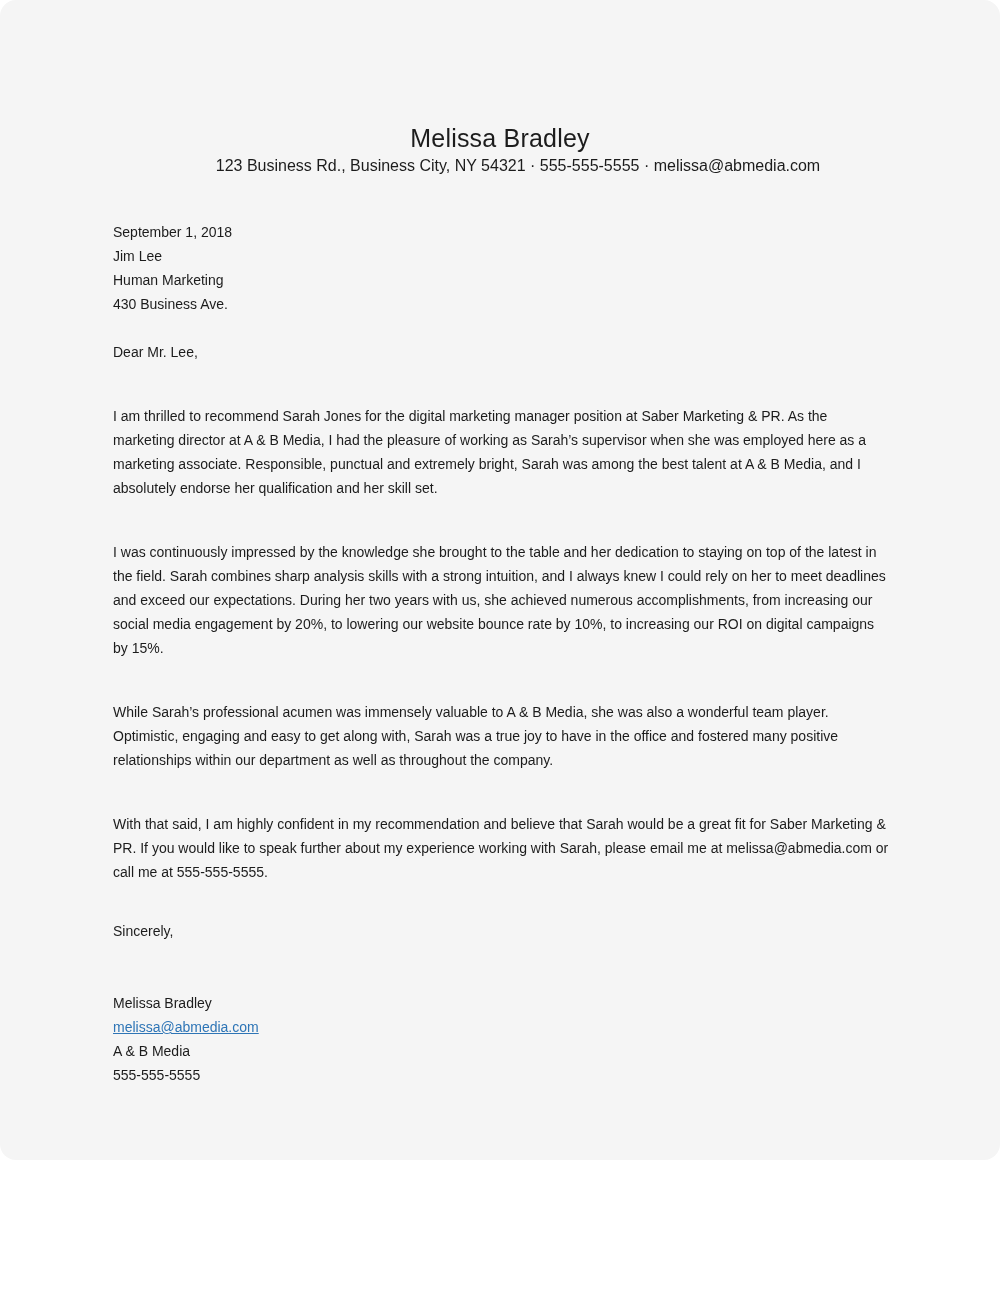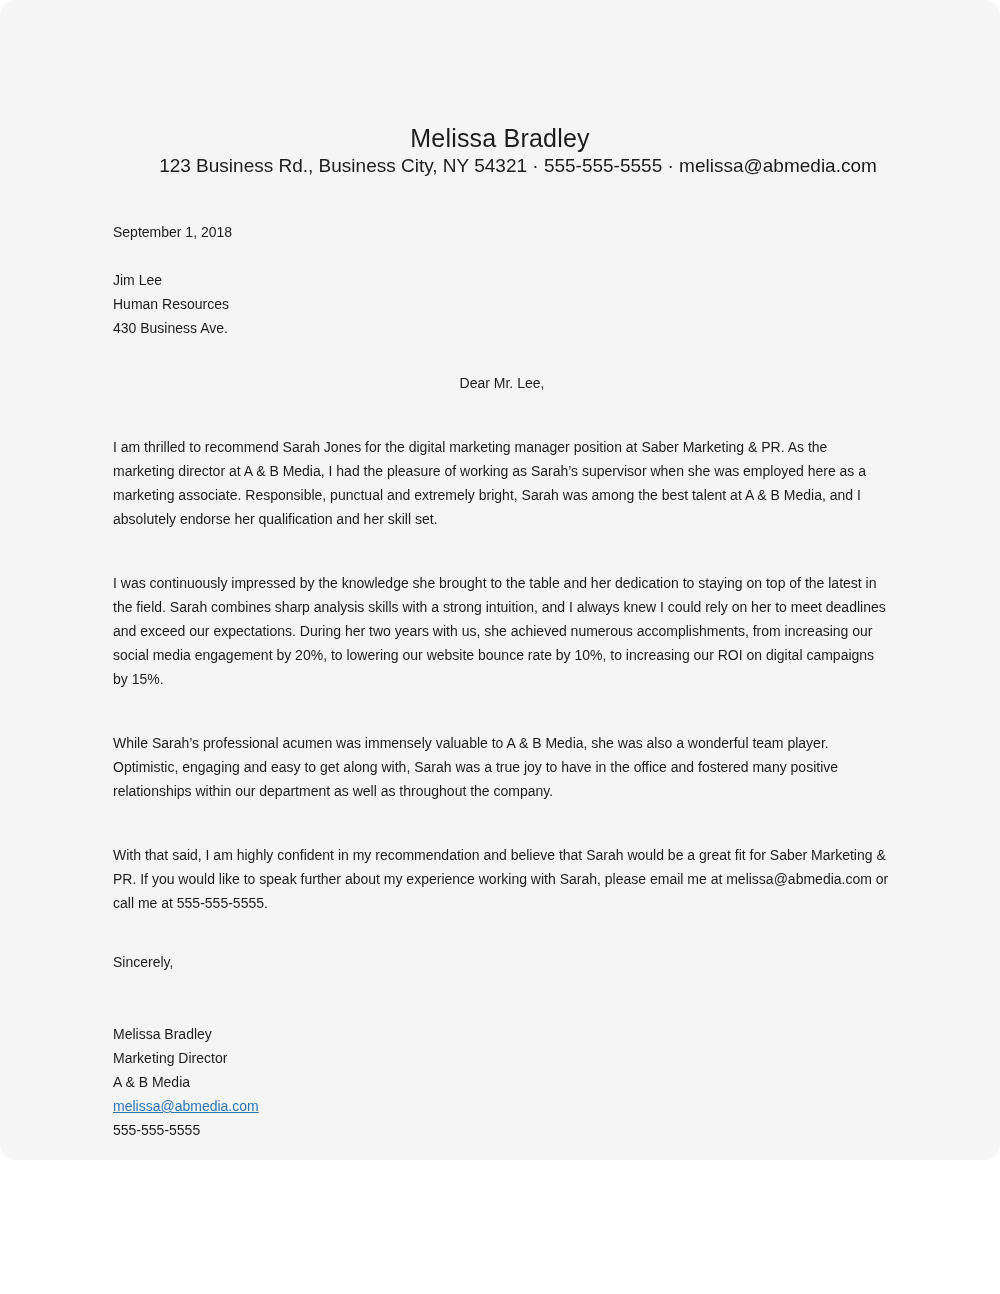--- a/index.html
+++ b/index.html
@@ -17,34 +17,34 @@
     border-radius: 16px;
   }
   .letter-header { text-align: center; }
   .sender-name {
     font-size: 25px;
     font-weight: 400;
     line-height: 32px;
     letter-spacing: 0.2px;
   }
   .sender-contact {
-    font-size: 19px;
+    font-size: 16px;
     line-height: 21px;
     margin-top: 1px;
     padding-left: 36px;
   }
   .letter-body {
     width: 778px;
     margin-left: 113px;
     font-size: 14px;
     line-height: 24px;
   }
   .date-line { margin-top: 44px; }
-  .recipient-block { margin-top: 24px; }
-  .salutation { margin-top: 31px; text-align: center; }
+  .recipient-block { }
+  .salutation { margin-top: 24px; }
   .para { margin-top: 40px; }
   .closing { margin-top: 35px; }
   .signature-block { margin-top: 48px; }
   .addr-line, .sig-line { line-height: 24px; }
   a.email-link {
     color: var(--link-color, #2e75b6);
     text-decoration: underline;
   }
 </style>
 </head>
@@ -56,37 +56,36 @@
     <div class="sender-name">Melissa Bradley</div>
     <div class="sender-contact">123 Business Rd., Business City, NY 54321 · 555-555-5555 · melissa@abmedia.com</div>
   </div>
 
   <div class="letter-body">
 
     <div class="date-line">September 1, 2018</div>
 
     <div class="recipient-block">
       <div class="addr-line">Jim Lee</div>
-      <div class="addr-line">Human Resources</div>
+      <div class="addr-line">Human Marketing</div>
       <div class="addr-line">430 Business Ave.</div>
     </div>
 
     <div class="salutation">Dear Mr. Lee,</div>
 
     <p class="para">I am thrilled to recommend Sarah Jones for the digital marketing manager position at Saber Marketing &amp; PR. As the marketing director at A &amp; B Media, I had the pleasure of working as Sarah’s supervisor when she was employed here as a marketing associate. Responsible, punctual and extremely bright, Sarah was among the best talent at A &amp; B  Media, and I absolutely endorse her qualification and her skill set.</p>
     <p class="para">I was continuously impressed by the knowledge she brought to the table and her dedication to staying on top of the latest in the field. Sarah combines sharp analysis skills with a strong intuition, and I always knew I could rely on her to meet deadlines and exceed our expectations. During her two years with us, she achieved numerous accomplishments, from increasing our social media engagement by 20%, to lowering our website bounce rate by 10%, to increasing our ROI on digital campaigns by 15%.</p>
     <p class="para">While Sarah’s professional acumen was immensely valuable to A &amp; B Media, she was also a wonderful team player. Optimistic, engaging and easy to get along with, Sarah was a true joy to have in the office and fostered many positive relationships within our department as well as throughout the company.</p>
     <p class="para">With that said, I am highly confident in my recommendation and believe that Sarah would be a great fit for Saber Marketing &amp; PR. If you would like to speak further about my experience working with Sarah, please email me at melissa@abmedia.com or call me at 555-555-5555.</p>
 
     <div class="closing">Sincerely,</div>
 
     <div class="signature-block">
       <div class="sig-line">Melissa Bradley</div>
-      <div class="sig-line">Marketing Director</div>
-      <div class="sig-line">A &amp; B Media</div>
       <div class="sig-line">
         <a href="#" class="email-link">melissa@abmedia.com</a>
       </div>
+      <div class="sig-line">A &amp; B Media</div>
       <div class="sig-line">555-555-5555</div>
     </div>
 
   </div>
 </div>
 
 </body></html>

